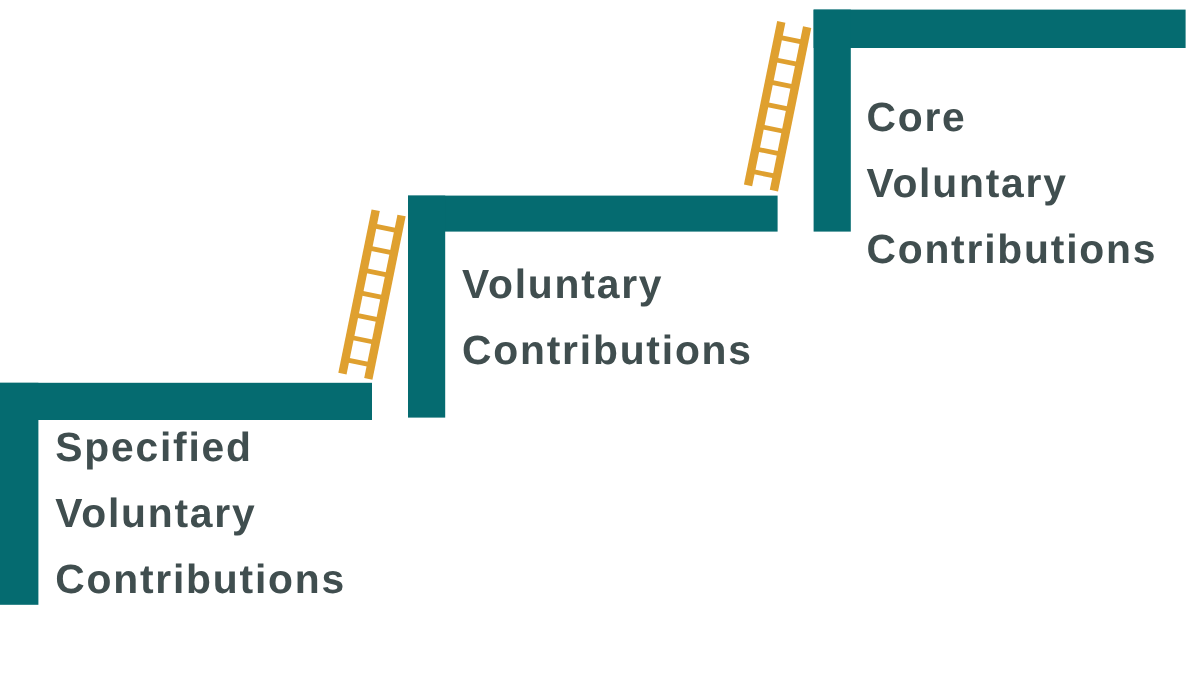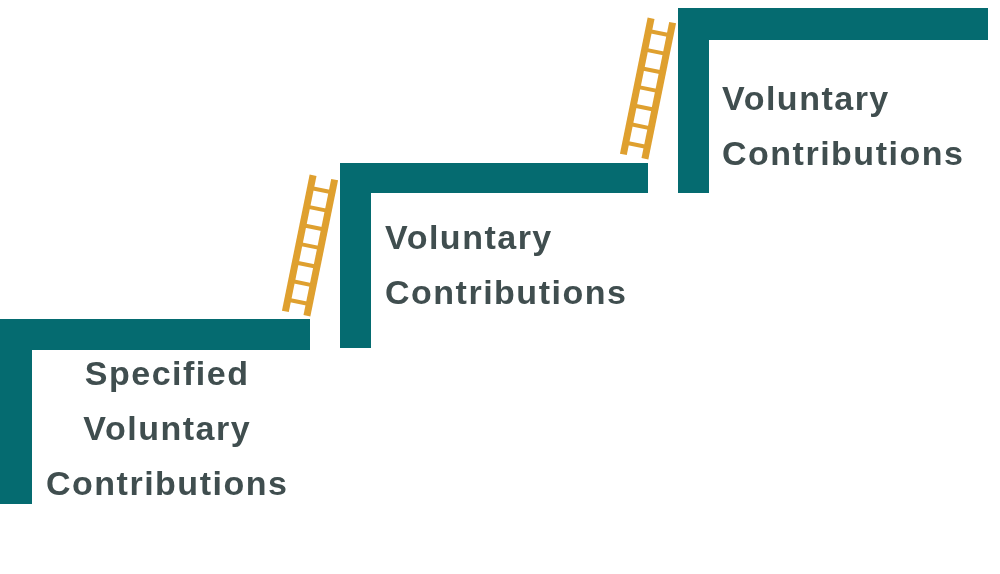--- a/index.html
+++ b/index.html
@@ -49,21 +49,21 @@
 
   .label {
     position: absolute;
     color: var(--color-label, #404E4F);
     font-size: 34px;
     font-weight: bold;
     line-height: 55px;
     letter-spacing: 1.5px;
     white-space: nowrap;
   }
-  #label-1 { left: 46px;  top: 346px; text-align: center; }
+  #label-1 { left: 46px;  top: 346px; }
   #label-2 { left: 385px; top: 210px; }
   #label-3 { left: 722px; top: 71px; }
 </style>
 </head>
 <body>
 
 <div class="canvas" style="background: rgb(255, 255, 255);">
 
   <div class="bar" id="tread-1"></div>
   <div class="bar" id="riser-1"></div>
@@ -103,17 +103,18 @@
     <div>Voluntary</div>
     <div>Contributions</div>
   </div>
 
   <div class="label" id="label-2">
     <div>Voluntary</div>
     <div>Contributions</div>
   </div>
 
   <div class="label" id="label-3">
+    <div>Core</div>
     <div>Voluntary</div>
     <div>Contributions</div>
   </div>
 
 </div>
 
 </body></html>

